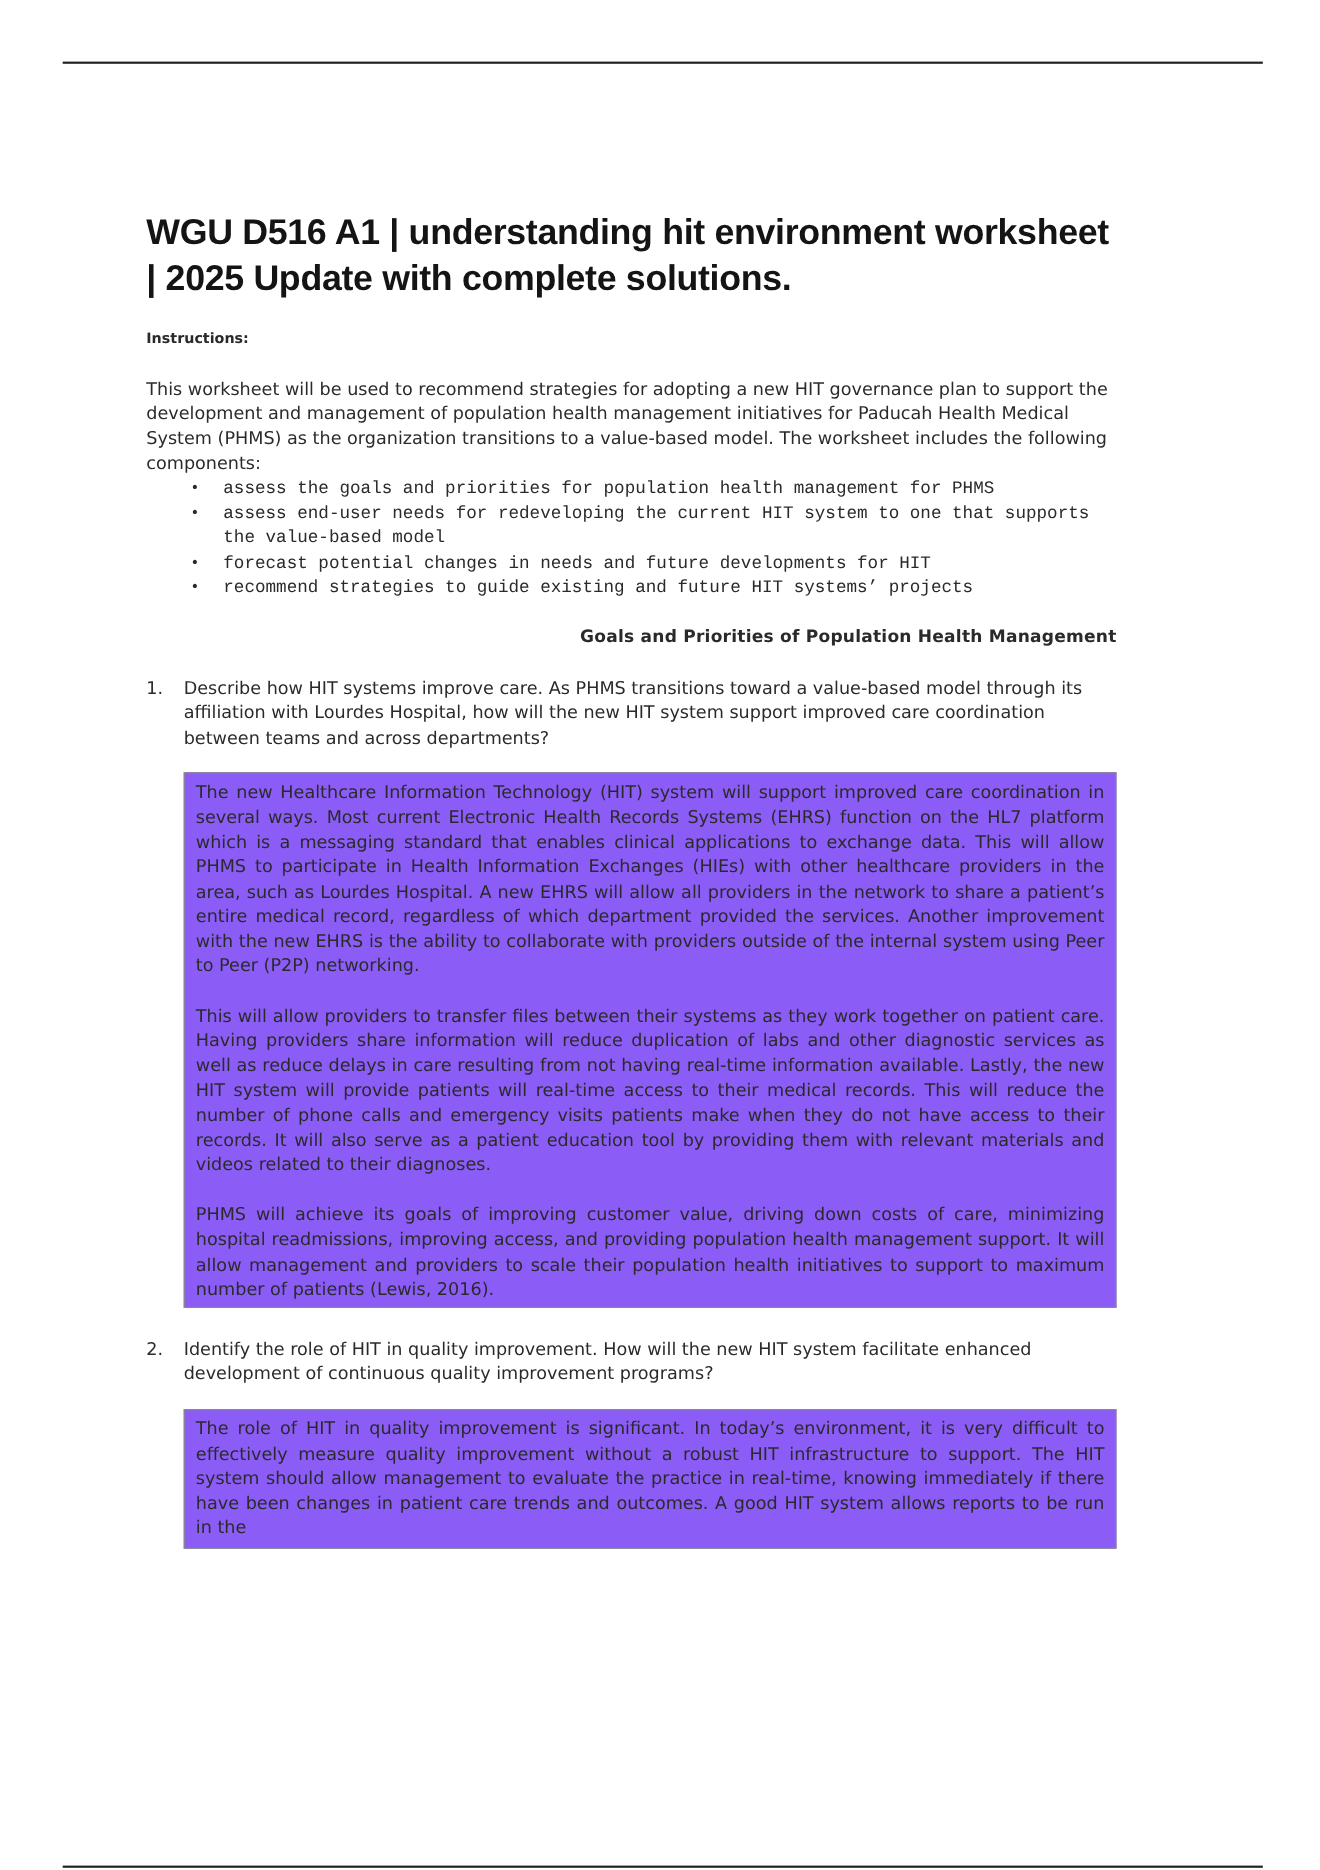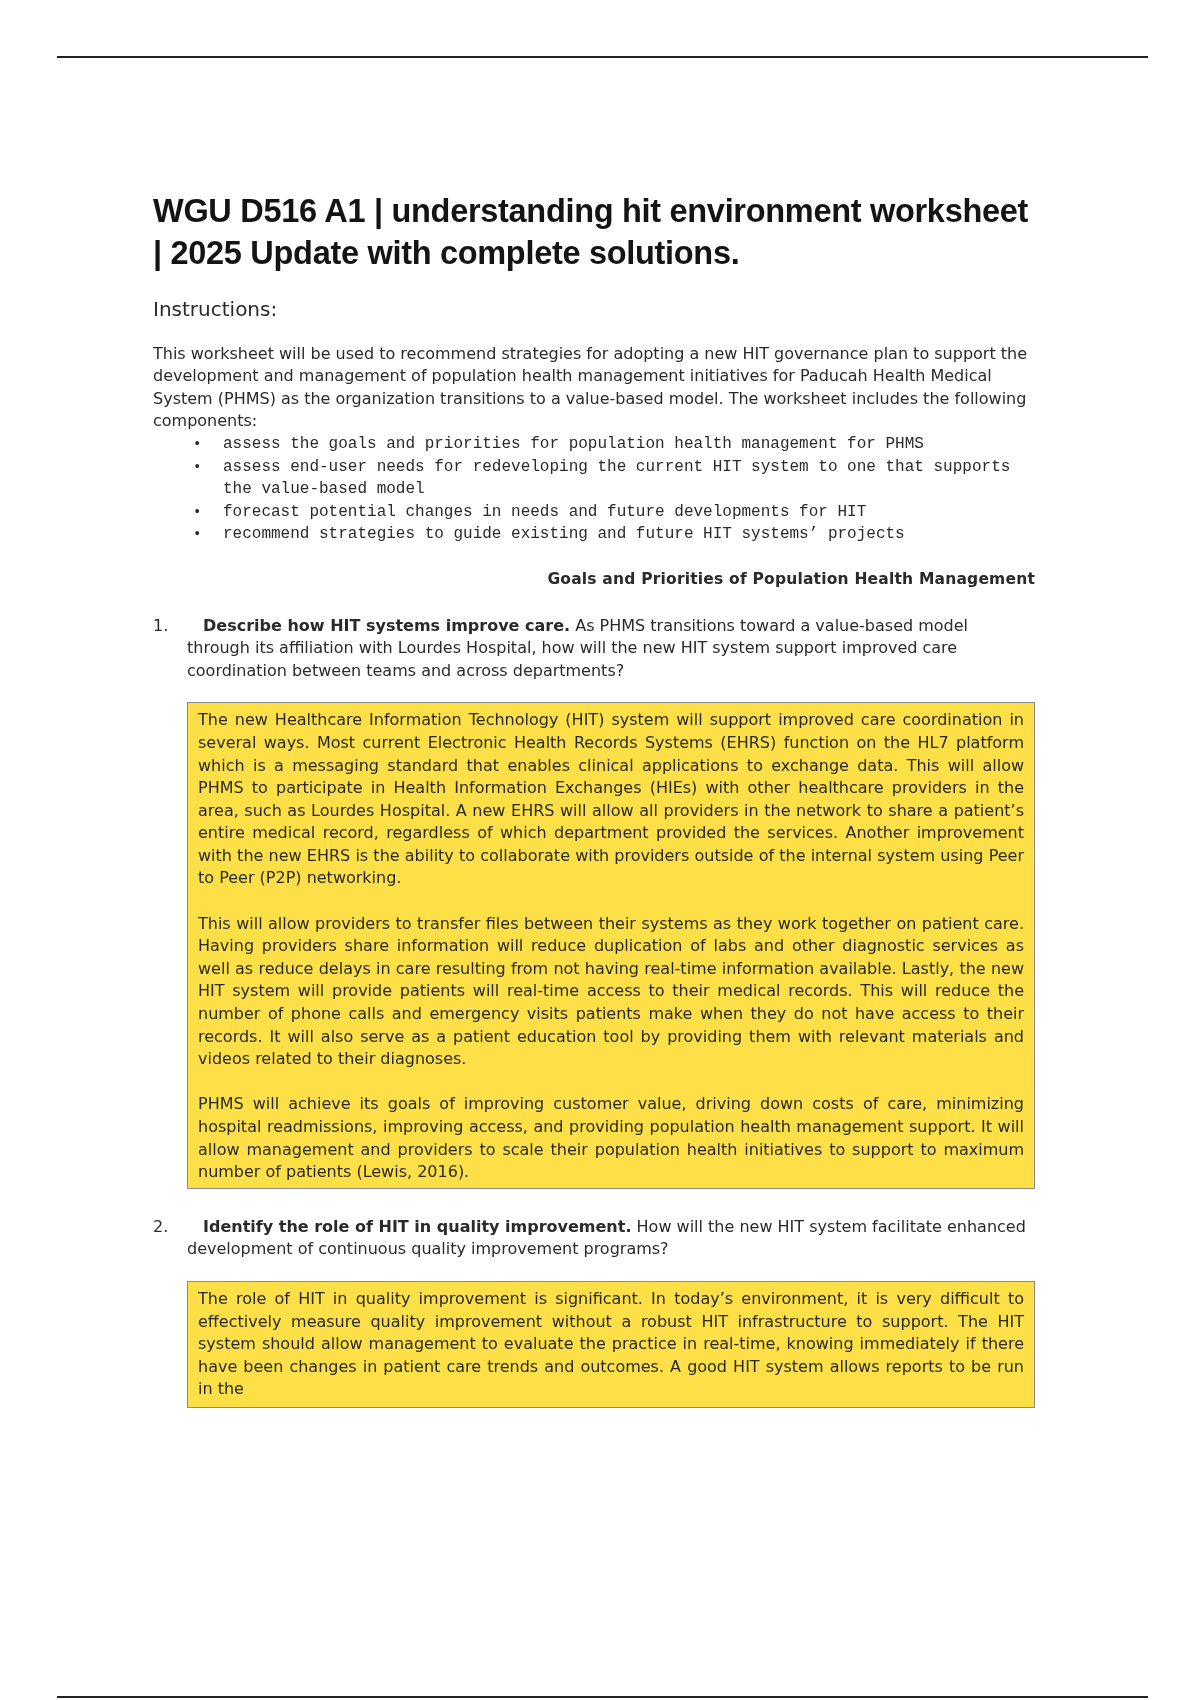--- a/index.html
+++ b/index.html
@@ -5,45 +5,45 @@
   html, body { margin: 0; padding: 0; }
   body {
     width: 1200px; height: 1700px; background: #ffffff; position: relative;
     overflow: hidden; color: #1c1c1c;
     font-family: "DejaVu Sans", sans-serif;
   }
   .rule { position: absolute; left: 57px; width: 1091px; height: 2px; background: #222; }
   .rule.top { top: 56px; }
   .rule.bottom { top: 1696px; }
   .page {
-    position: absolute; left: 153px; top: 190px; width: 882px;
+    position: absolute; left: 133px; top: 190px; width: 882px;
   }
   .title {
     font-family: "Liberation Sans", sans-serif; font-weight: bold;
     font-size: 32.5px; line-height: 42px; color: #141414; margin: 0 0 24px 0;
     letter-spacing: -0.3px;
   }
   .body-text { font-size: 16px; line-height: 22.6px; color: #2a2a2a; }
-  .instr-label { font-weight: normal; margin: 0 0 22px 0; font-size: 20px; }
+  .instr-label { font-weight: bold; margin: 0 0 22px 0; font-size: 13px; }
   p { margin: 0; }
   .para { margin-bottom: 0; }
   ul.bullets { list-style: none; margin: 0 0 22px 0; padding: 0; font-family: Liberation Mono, monospace; }
   ul.bullets li { position: relative; padding-left: 70px; }
   ul.bullets li::before {
     content: "\2022"; position: absolute; left: 40px; top: 0; font-size: 14px;
   }
   .section-heading { font-weight: bold; font-size: 15.5px; margin: 22px 0 24px 0; letter-spacing: 0.2px; text-align: right; }
   .question { position: relative; padding-left: 34px; }
   .question .num { position: absolute; left: 0; top: 0; }
-  .question .lead { font-weight: bold; margin-left: 16px; }
+  .question .lead { font-weight: normal; }
   .answer-box {
     margin: 20px 0 0 34px; width: 848px; box-sizing: border-box;
     border: 1.5px solid #8a8a8a; padding: 6px 10px 4px 10px;
     text-align: justify; font-size: 16px; line-height: 22.6px; color: #2a2a2a;
-    background: #fde047;
+    background: #8b5cf6;
   }
   .answer-box p + p { margin-top: 22.6px; }
   #q1 { margin-top: 0; }
   #q2 { margin-top: 27px; }
   #box2 { padding-bottom: 6px; }
 </style>
 </head>
 <body>
 
 <div class="rule top"></div>

